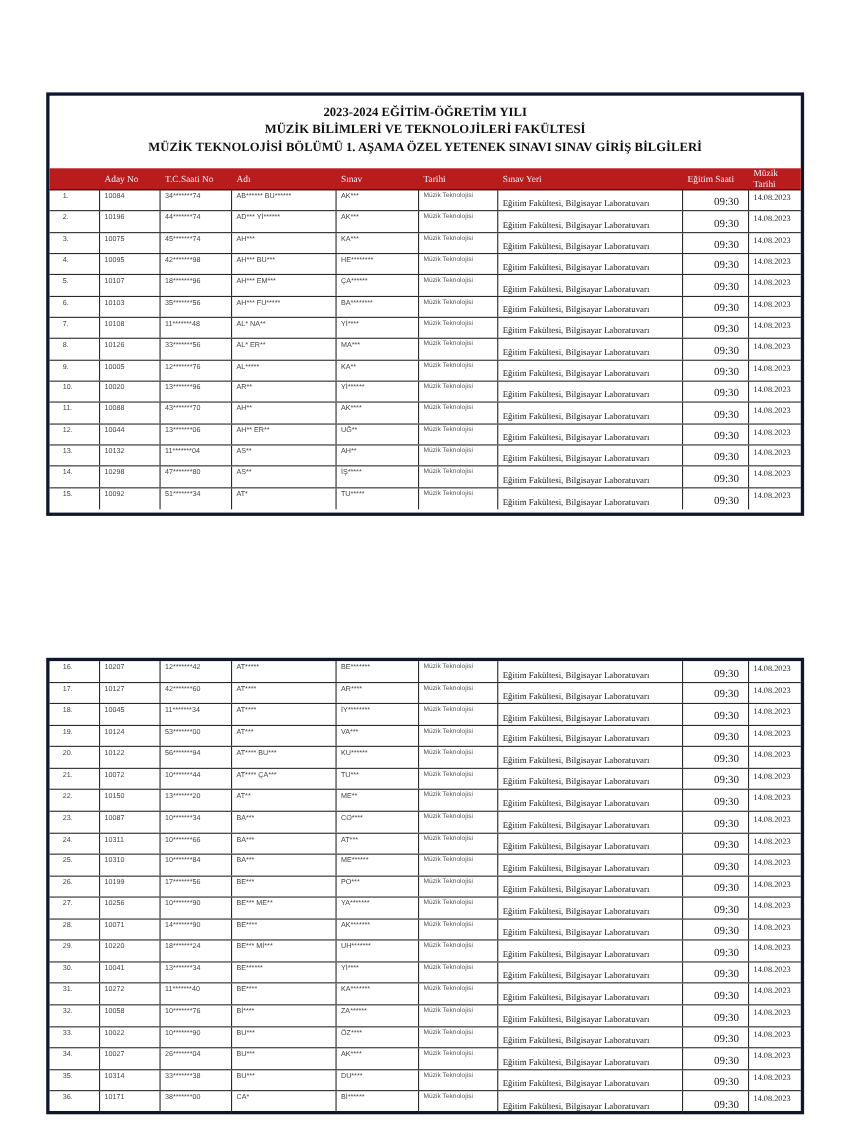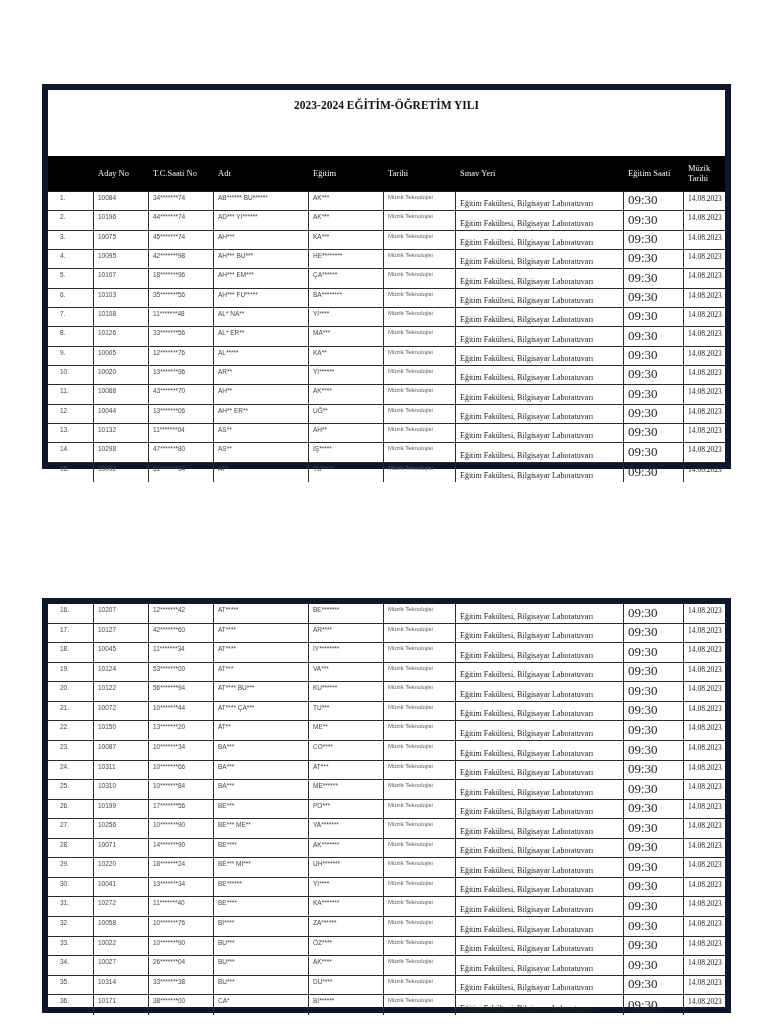--- a/index.html
+++ b/index.html
@@ -4,39 +4,39 @@
 <style>
   * { margin: 0; padding: 0; box-sizing: border-box; }
   html, body { width: 768px; height: 1024px; background: #ffffff; overflow: hidden; }
   body { font-family: "Liberation Serif", serif; position: relative; }
 
   .page {
     position: absolute;
     left: 42px;
     width: 689px;
     background: #ffffff;
-    border: 6px solid #0f172a;
+    border: 3px solid #0f172a;
   }
   #page1 { top: 84px; height: 385px; }
   #page2 { top: 598px; height: 415px; }
 
   .title-block {
     height: 66px;
     padding-top: 7px;
     text-align: center;
     color: #101010;
     font-weight: bold;
     font-size: 11.5px;
     line-height: 16px;
     font-family: "Liberation Serif", serif;
   }
 
   .thead {
-    height: 36px;
-    background: #000000;
+    height: 20px;
+    background: #b91c1c;
     color: #f2f2fb;
     display: grid;
     grid-template-columns: 46px 55px 65px 95px 75px 72px 168px 60px 1fr;
     align-items: center;
     font-size: 8.5px;
     line-height: 1.1;
     border-bottom: 1px solid #1f1f1f;
   }
   .thead > div { padding-left: 4px; }
 
@@ -62,36 +62,38 @@
 
   .top    { align-items: flex-start; padding-top: 2px; }
   .bottom { align-items: flex-end; padding-bottom: 2px; }
 
   .sans  { font-family: "Liberation Sans", sans-serif; font-size: 6.5px; color: #454545; }
   .serif { font-family: "Liberation Serif", serif; font-size: 8px; color: #222222; }
 
   .cell-no { font-family: "Liberation Sans", sans-serif; font-size: 6.5px; color: #454545; padding-left: 12px; }
   .cell-program { font-size: 6px; color: #5a5a5a; }
   .cell-tarih { font-size: 7.5px; }
-  .cell-saat { font-size: 13px; }
+  .cell-saat { font-size: 10px; margin-left: 24px; }
 </style>
 </head>
 <body>
 
 <div class="page" id="page1">
   <div class="title-block">
     <div>2023-2024 EĞİTİM-ÖĞRETİM YILI</div>
+    <div>MÜZİK BİLİMLERİ VE TEKNOLOJİLERİ FAKÜLTESİ</div>
+    <div>MÜZİK TEKNOLOJİSİ BÖLÜMÜ 1. AŞAMA ÖZEL YETENEK SINAVI SINAV GİRİŞ BİLGİLERİ</div>
   </div>
 
   <div class="thead">
     <div></div>
     <div>Aday No</div>
     <div>T.C.Saati No</div>
     <div>Adı</div>
-    <div>Eğitim</div>
+    <div>Sınav</div>
     <div>Tarihi</div>
     <div>Sınav Yeri</div>
     <div>Eğitim Saati</div>
     <div>Müzik Tarihi</div>
   </div>
 
   <div class="rows">
 
       <div class="row">
         <div class="c top cell-no">1.</div>

